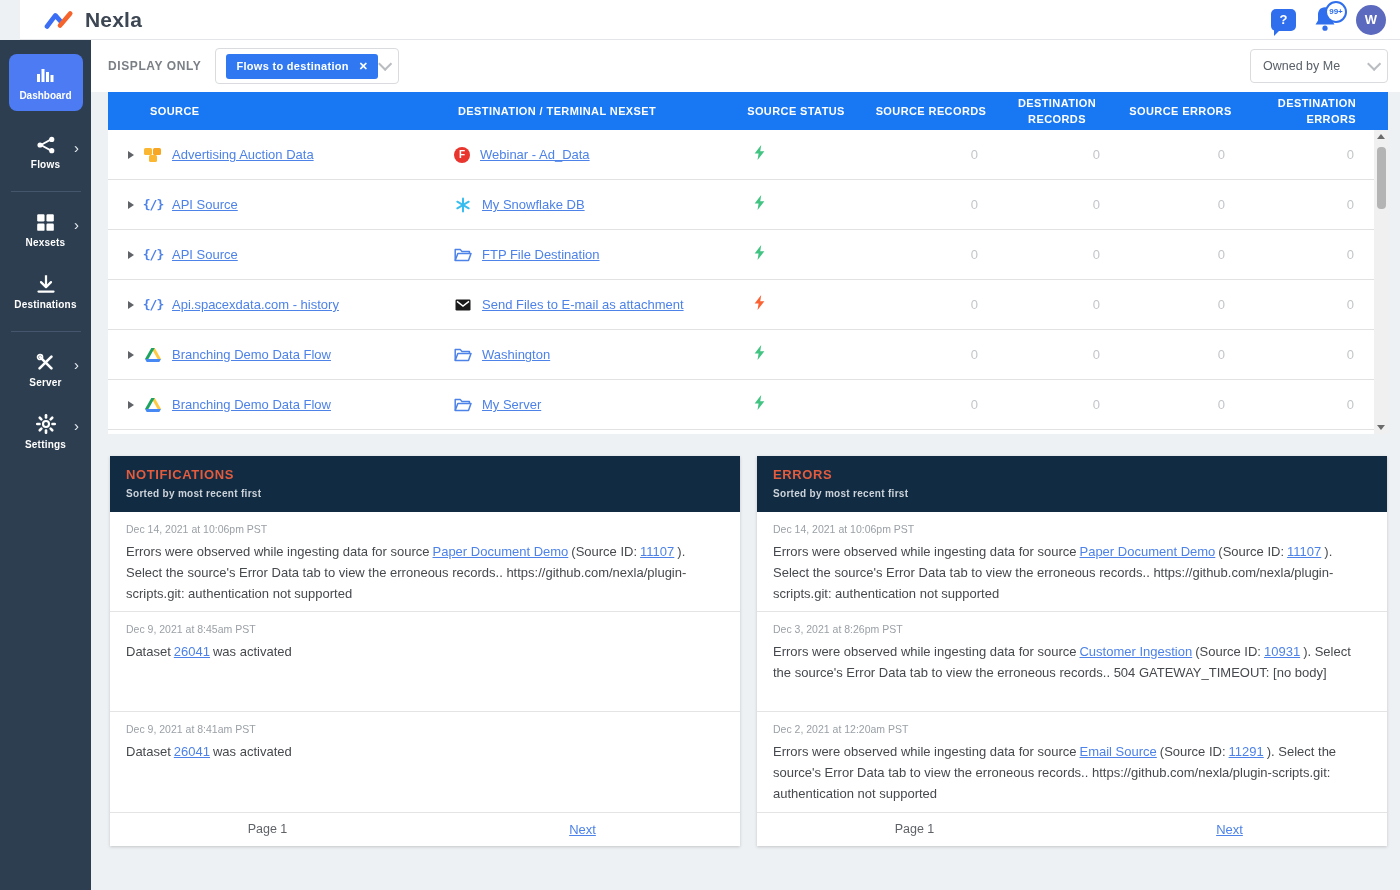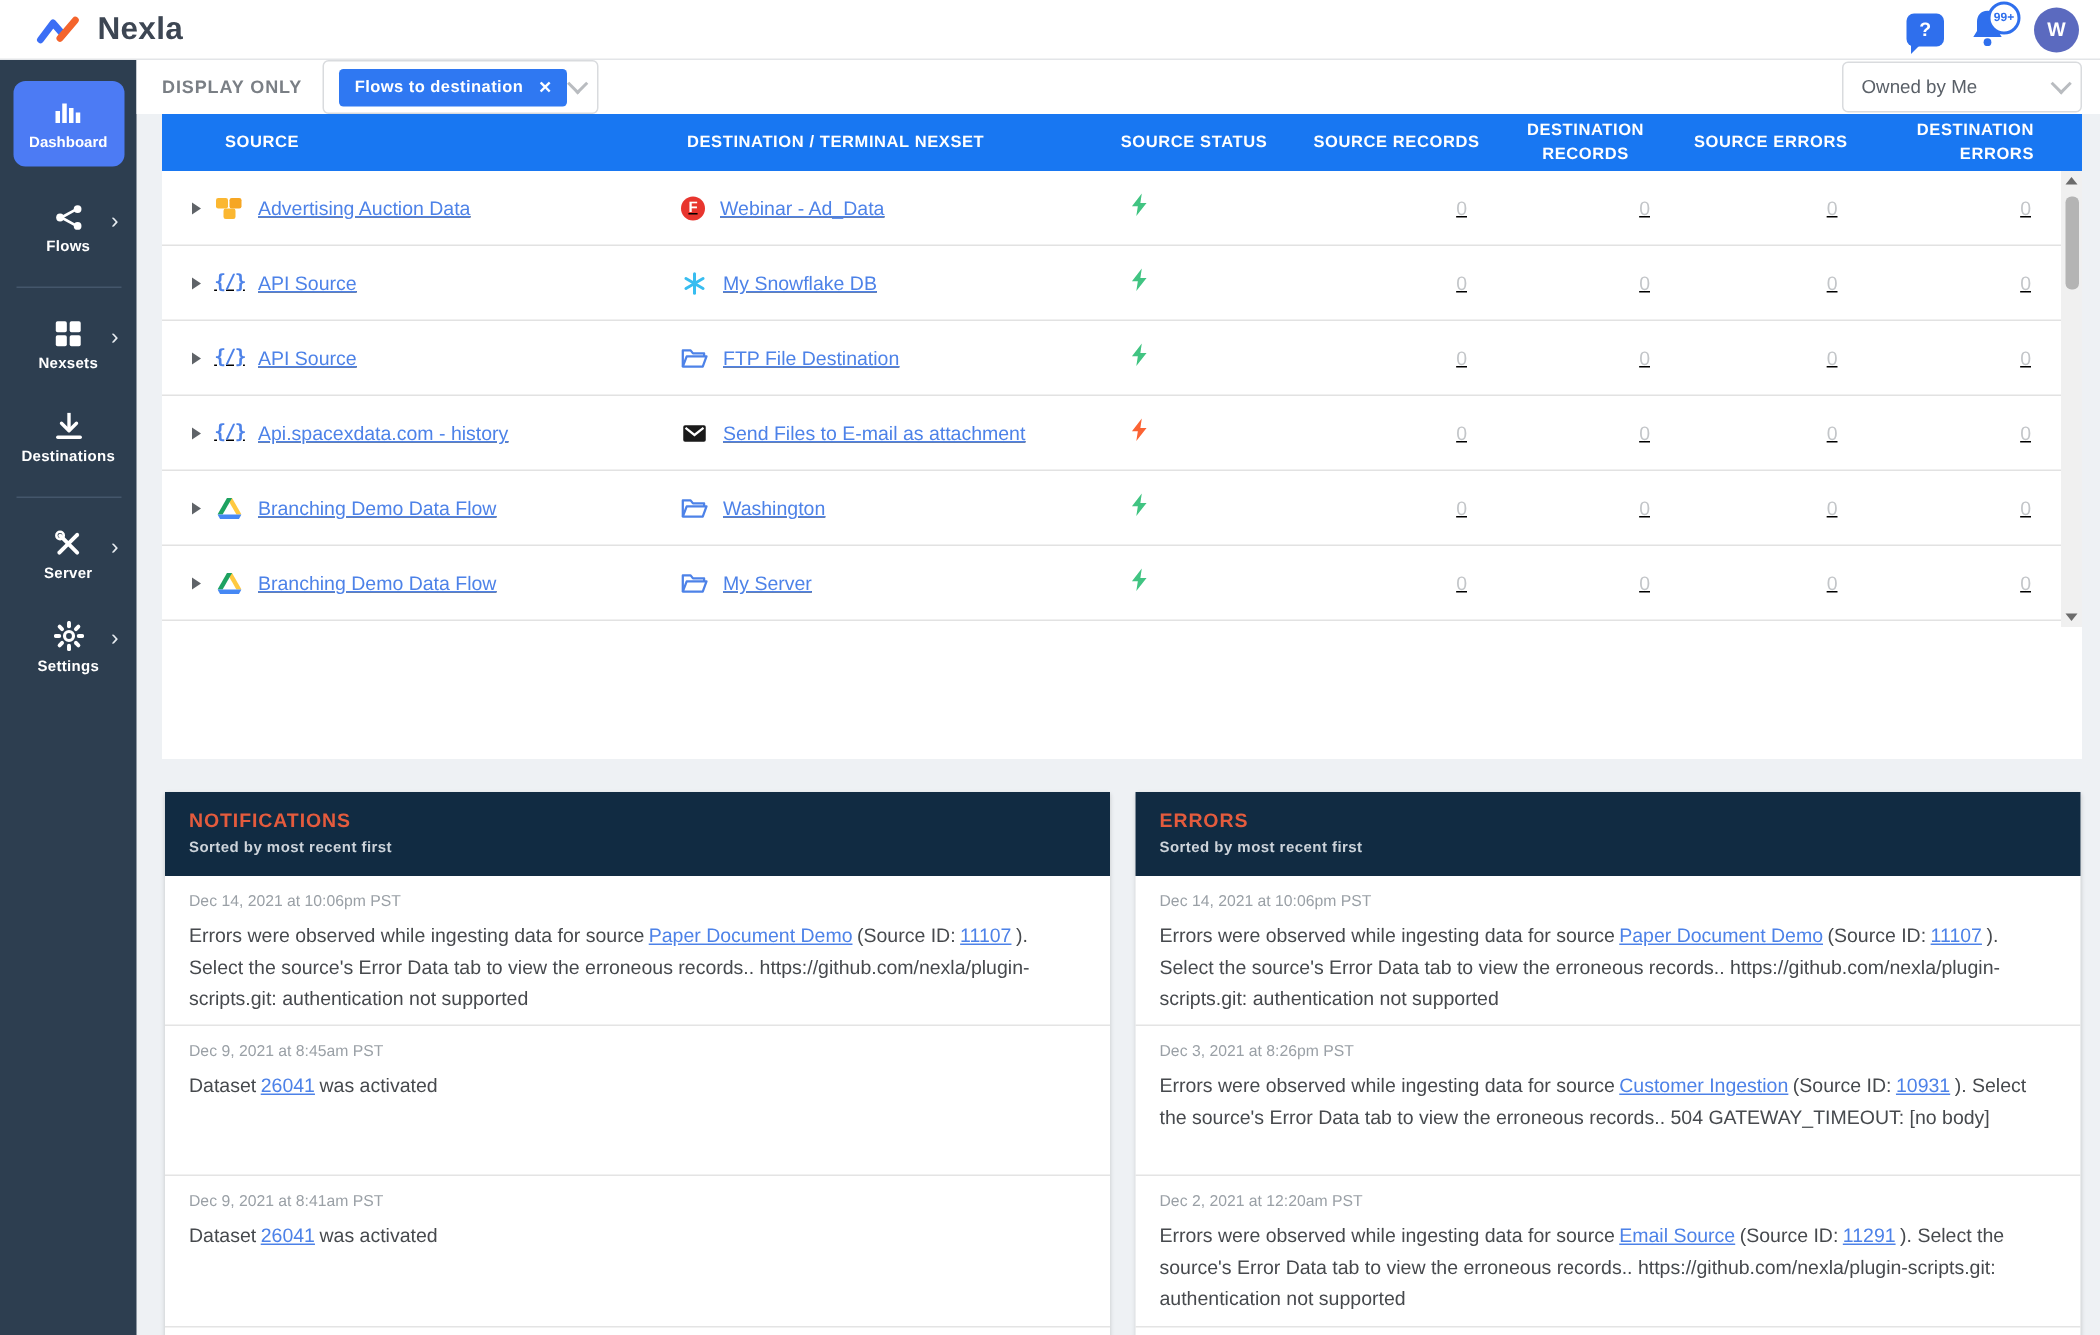--- a/index.html
+++ b/index.html
@@ -1,21 +1,21 @@
 <!DOCTYPE html>
 <html><head>
 <meta charset="utf-8">
 <style>
   * { margin:0; padding:0; box-sizing:border-box; }
   html,body { background:#cfd4d9; }
   body { font-family:"Liberation Sans", sans-serif; }
   .app { width:1400px; height:890px; background:#eef1f4; position:relative; overflow:hidden; }
 
   
-  .topbar { height:40px; background:#ffffff; border-bottom:1px solid #e3e5e8; display:flex; align-items:center; justify-content:space-between; padding:0 14px 0 24px; position:relative; z-index:5; }
+  .topbar { height:40px; background:#ffffff; border-bottom:1px solid #e3e5e8; display:flex; align-items:center; justify-content:space-between; padding:0 14px 0 24px; position:relative; z-index:5;margin-left:20px; }
   .brand { display:flex; align-items:center; gap:9px; }
   .brand-name { font-size:21px; font-weight:bold; color:#3d4653; letter-spacing:0.2px; }
   .top-icons { display:flex; align-items:center; gap:16px; }
   .help-bubble { width:25px; height:22px; background:#2f6fed; border-radius:5px; color:#fff; font-weight:bold; font-size:13px; display:flex; align-items:center; justify-content:center; position:relative; cursor:pointer; }
   .help-bubble:after { content:""; position:absolute; left:3px; bottom:-5px; border:4px solid transparent; border-top-color:#2f6fed; border-left-color:#2f6fed; }
   .bell-wrap { position:relative; width:28px; height:30px; cursor:pointer; }
   .badge { position:absolute; top:-4px; right:-7px; width:22px; height:22px; border-radius:50%; background:#fff; border:2px solid #2f6fed; color:#2f6fed; font-size:8px; font-weight:bold; display:flex; align-items:center; justify-content:center; }
   .avatar { width:30px; height:30px; border-radius:50%; background:#5b6abf; color:#fff; font-size:13px; font-weight:bold; display:flex; align-items:center; justify-content:center; cursor:pointer; }
 
   
@@ -30,31 +30,31 @@
 
   
   .main { flex:1; display:flex; flex-direction:column; }
   .filterbar { height:52px; background:#fff; display:flex; align-items:center; justify-content:space-between; padding:0 12px 0 17px; }
   .filter-left { display:flex; align-items:center; gap:14px; }
   .display-only { font-size:12px; font-weight:bold; color:#7a7f85; letter-spacing:0.6px; }
   .chip-select { border:1px solid #d9dbde; border-radius:4px; background:#fff; height:36px; display:flex; align-items:center; padding:0 10px; cursor:pointer; }
   .chip { background:#2f78f2; color:#fff; font-size:11px; font-weight:bold; border-radius:3px; padding:6px 10px; display:flex; align-items:center; gap:10px; letter-spacing:0.3px; }
   .chip .x { font-size:11px; cursor:pointer; }
   .chev-down { width:10px; height:10px; border-right:2px solid #b9bcc0; border-bottom:2px solid #b9bcc0; transform:rotate(45deg) translateY(-3px); }
-  .owner-select { border:1px solid #d9dbde; border-radius:4px; background:#fff; height:34px; width:160px; display:flex; align-items:center; justify-content:space-between; padding:0 10px 0 12px; font-size:12.5px; color:#5a6068; cursor:pointer; }
+  .owner-select { border:1px solid #d9dbde; border-radius:4px; background:#fff; height:34px; width:138px; display:flex; align-items:center; justify-content:space-between; padding:0 10px 0 12px; font-size:12.5px; color:#5a6068; cursor:pointer; }
 
   
   .table { margin:0 12px 0 17px; background:#fff; position:relative; }
   .thead { display:grid; grid-template-columns:318px 300px 140px 130px 122px 125px 129px; background:#1877f2; color:#fff; font-size:11px; font-weight:bold; letter-spacing:0.4px; align-items:center; height:38px; }
   .thead .h { line-height:1.5; }
   .h-source { padding-left:42px; }
   .h-dest { padding-left:32px; }
   .h-center { text-align:center; }
   .h-right { text-align:right; padding-right:16px; }
-  .tbody { height:392px; overflow:hidden; position:relative;text-decoration:underline; }
+  .tbody { height:304px; overflow:hidden; position:relative; }
   .trow { display:grid; grid-template-columns:318px 300px 140px 130px 122px 125px 129px; height:50px; align-items:center; border-bottom:1px solid #e2e2e2; background:#fff; }
   .cell-source { display:flex; align-items:center; gap:10px; padding-left:20px; }
   .cell-dest { display:flex; align-items:center; gap:10px; padding-left:28px; }
   .expander { width:0; height:0; border-left:6px solid #5f6368; border-top:4.5px solid transparent; border-bottom:4.5px solid transparent; cursor:pointer; flex:none; }
   .flow-link { color:#4d82e8; font-size:13px; text-decoration:underline; cursor:pointer; white-space:nowrap; }
   .cell-status { padding-left:26px; }
   .num { text-align:right; padding-right:18px; color:#c3c6c9; font-size:13px; }
   .bolt-green { fill:#41c482; }
   .bolt-orange { fill:#fb6334; }
   .icon16 { width:18px; height:18px; flex:none; display:flex; align-items:center; justify-content:center; }

